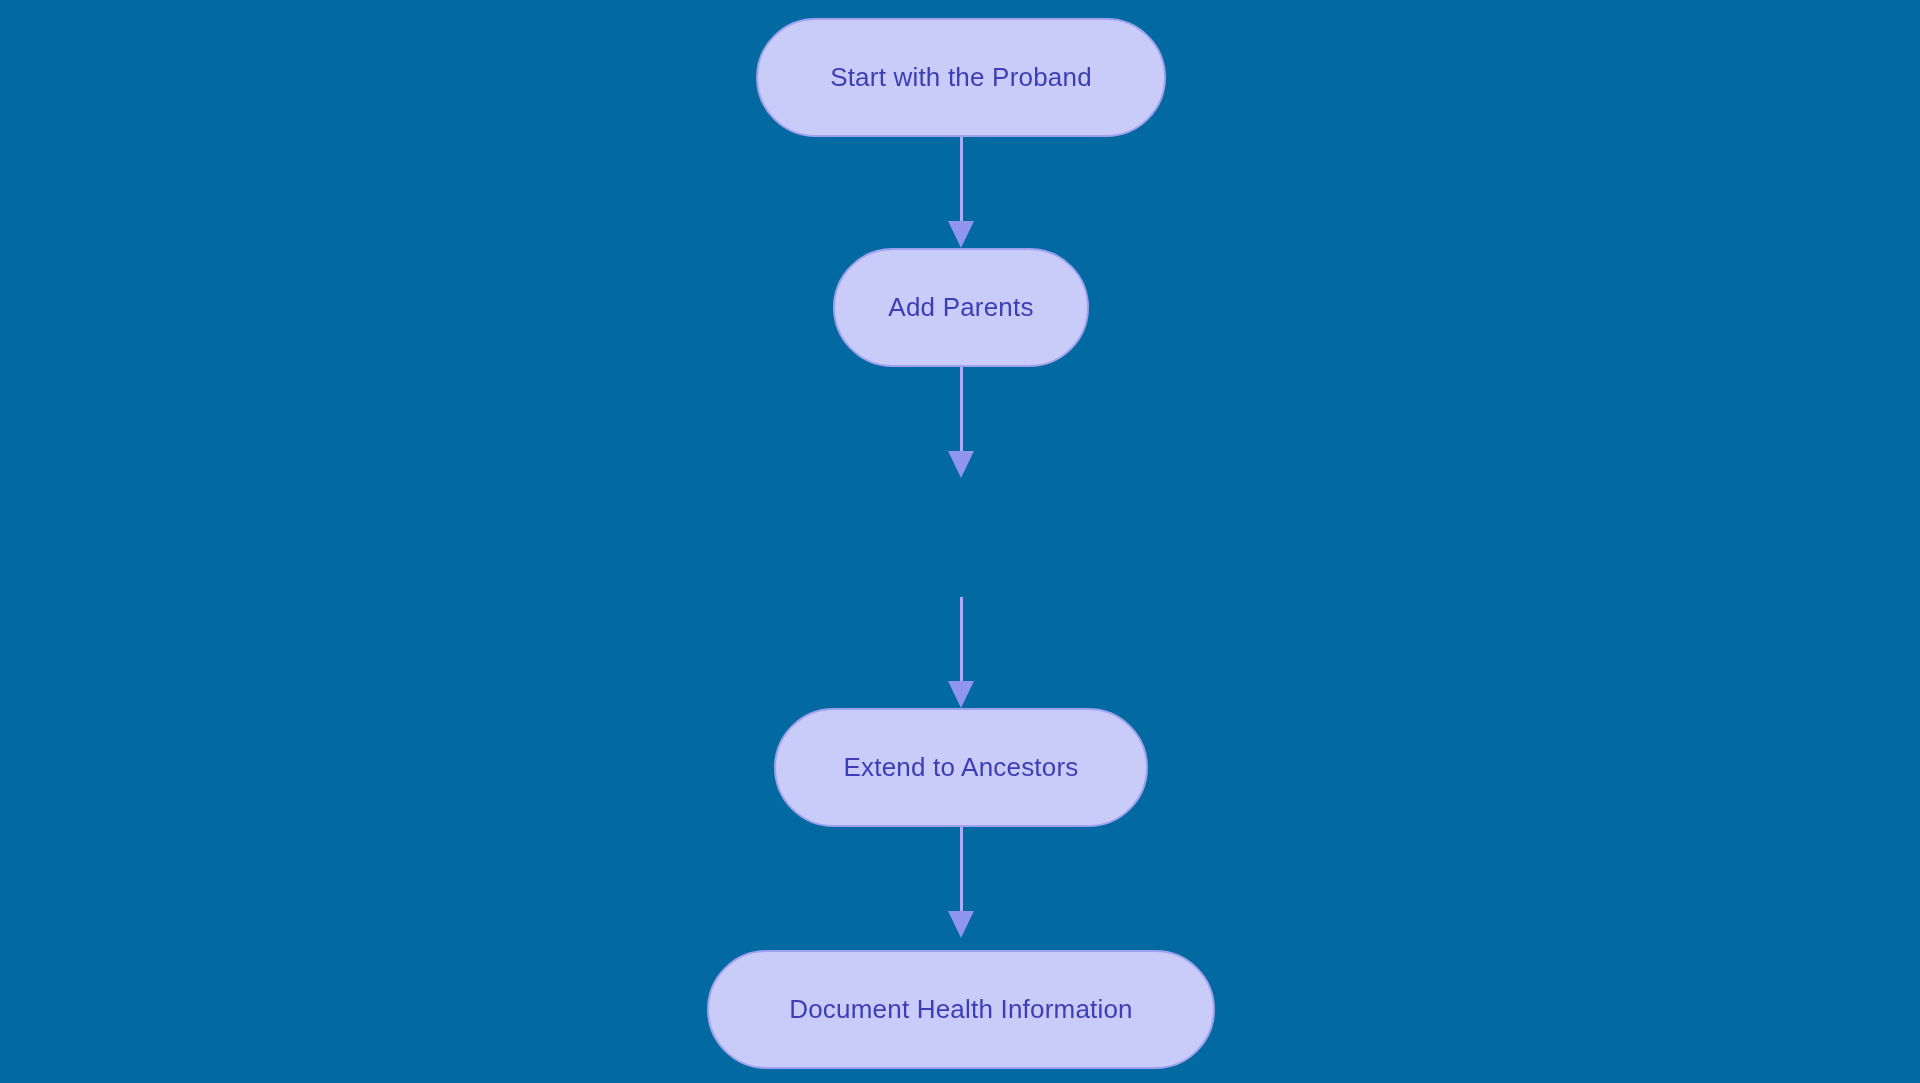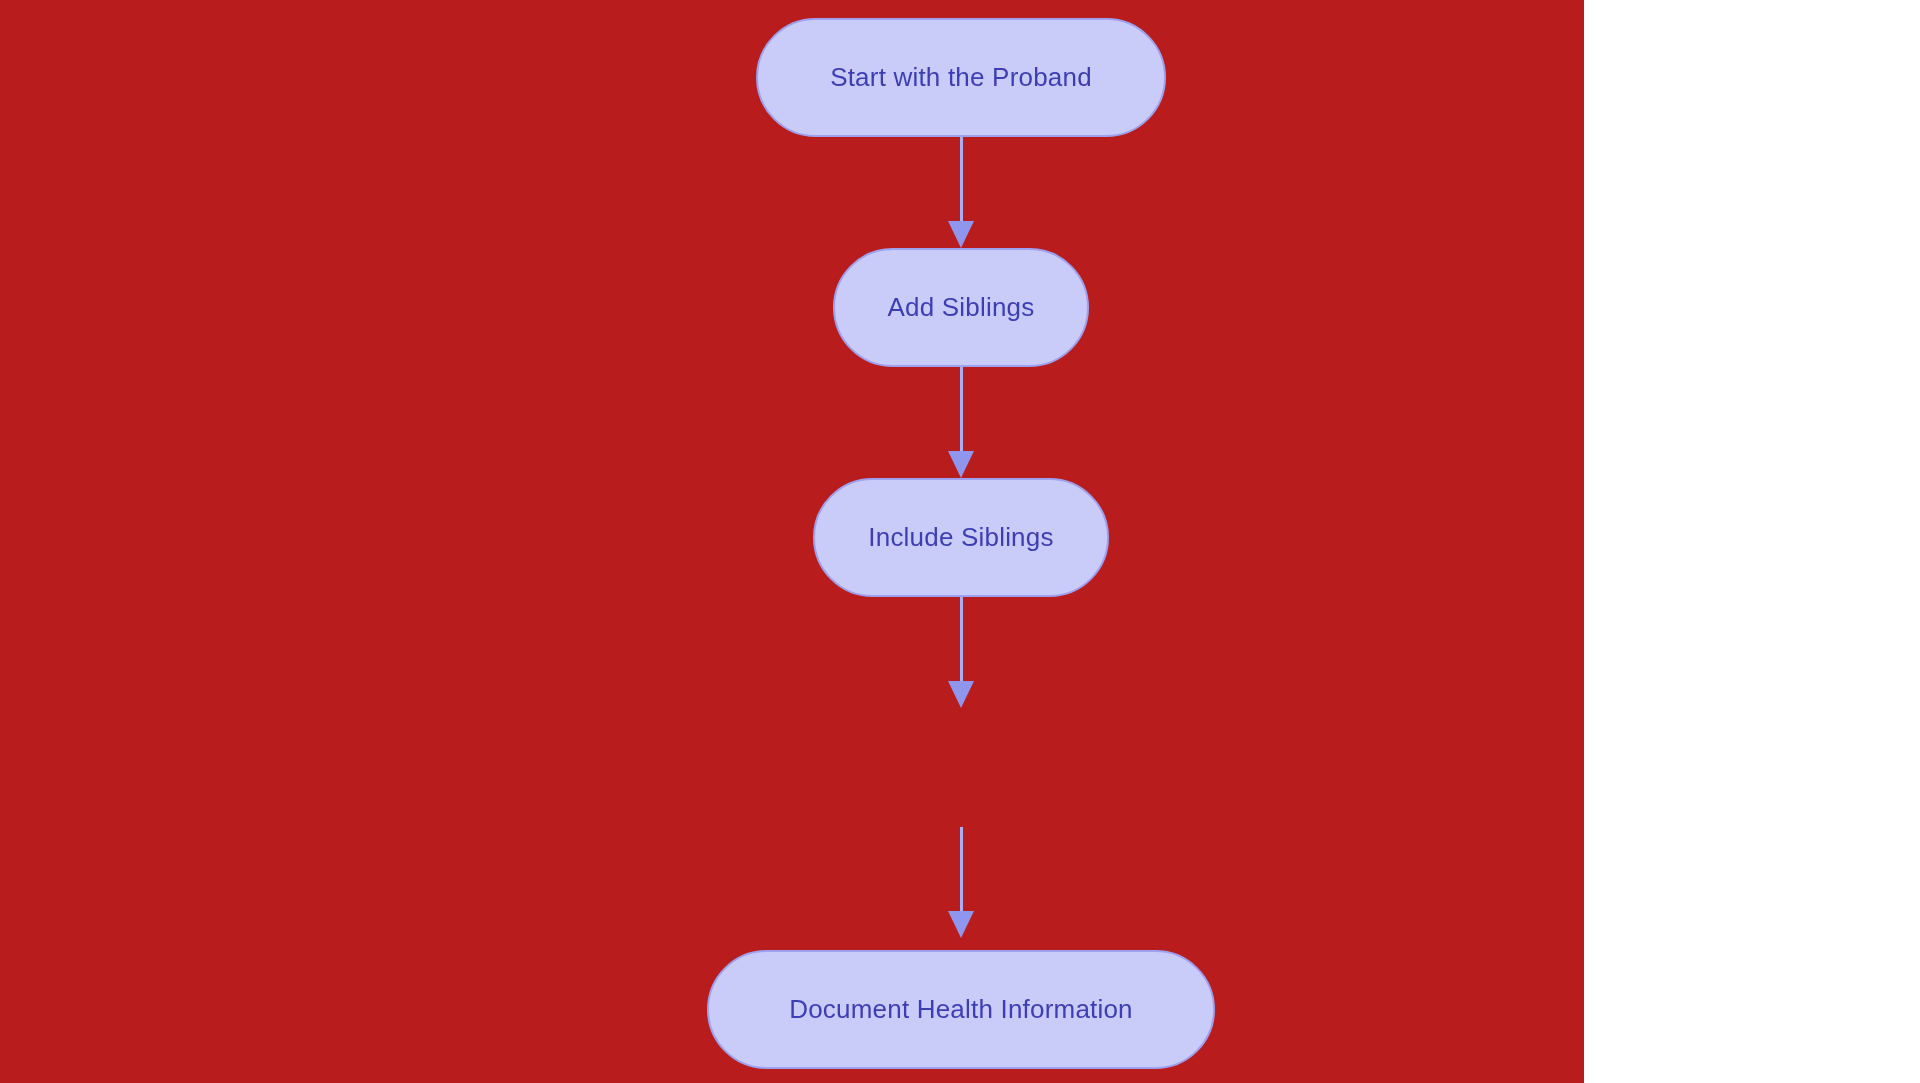--- a/index.html
+++ b/index.html
@@ -2,23 +2,23 @@
 <html><head>
 <meta charset="utf-8">
 <style>
   html, body {
     margin: 0;
     padding: 0;
     background: #ffffff;
   }
   .canvas {
     position: relative;
-    width: 1584px;
+    width: 1920px;
     height: 1083px;
-    background: #b91c1c;
+    background: #0369a1;
     overflow: hidden;
     font-family: "Liberation Sans", sans-serif;
     text-align: right;
   }
   .node {
     position: absolute;
     box-sizing: border-box;
     height: 119px;
     background: #c9cbf8;
     border: 2px solid #9da1f0;
@@ -72,37 +72,37 @@
   <div class="node n1">
     <span>Start with the Proband</span>
   </div>
 
   <div class="arrow a1">
     <div class="arrow-line"></div>
     <div class="arrow-head"></div>
   </div>
 
   <div class="node n2">
-    <span>Add Siblings</span>
+    <span>Add Parents</span>
   </div>
 
   <div class="arrow a2">
     <div class="arrow-line"></div>
     <div class="arrow-head"></div>
   </div>
 
-  <div class="node n3">
-    <span>Include Siblings</span>
-  </div>
 
   <div class="arrow a3">
     <div class="arrow-line"></div>
     <div class="arrow-head"></div>
   </div>
 
+  <div class="node n4">
+    <span>Extend to Ancestors</span>
+  </div>
 
   <div class="arrow a4">
     <div class="arrow-line"></div>
     <div class="arrow-head"></div>
   </div>
 
   <div class="node n5">
     <span>Document Health Information</span>
   </div>
 

